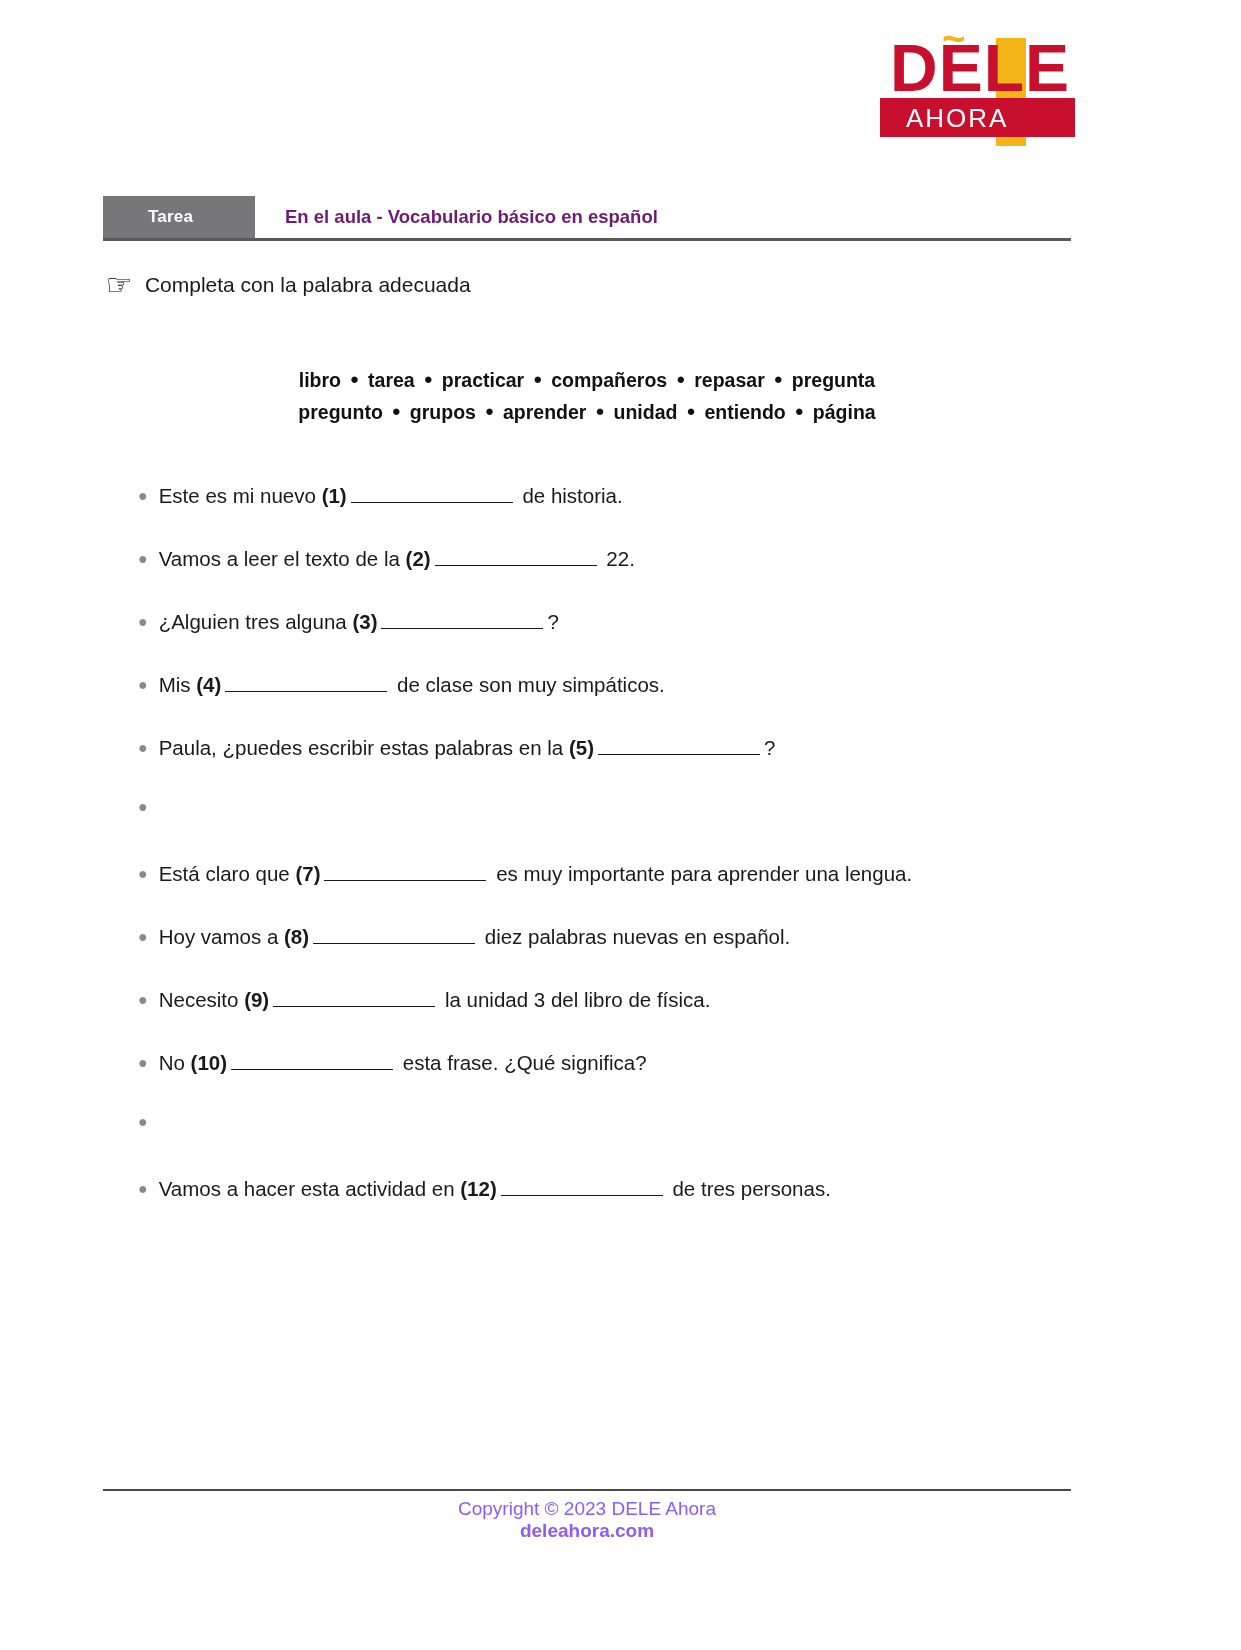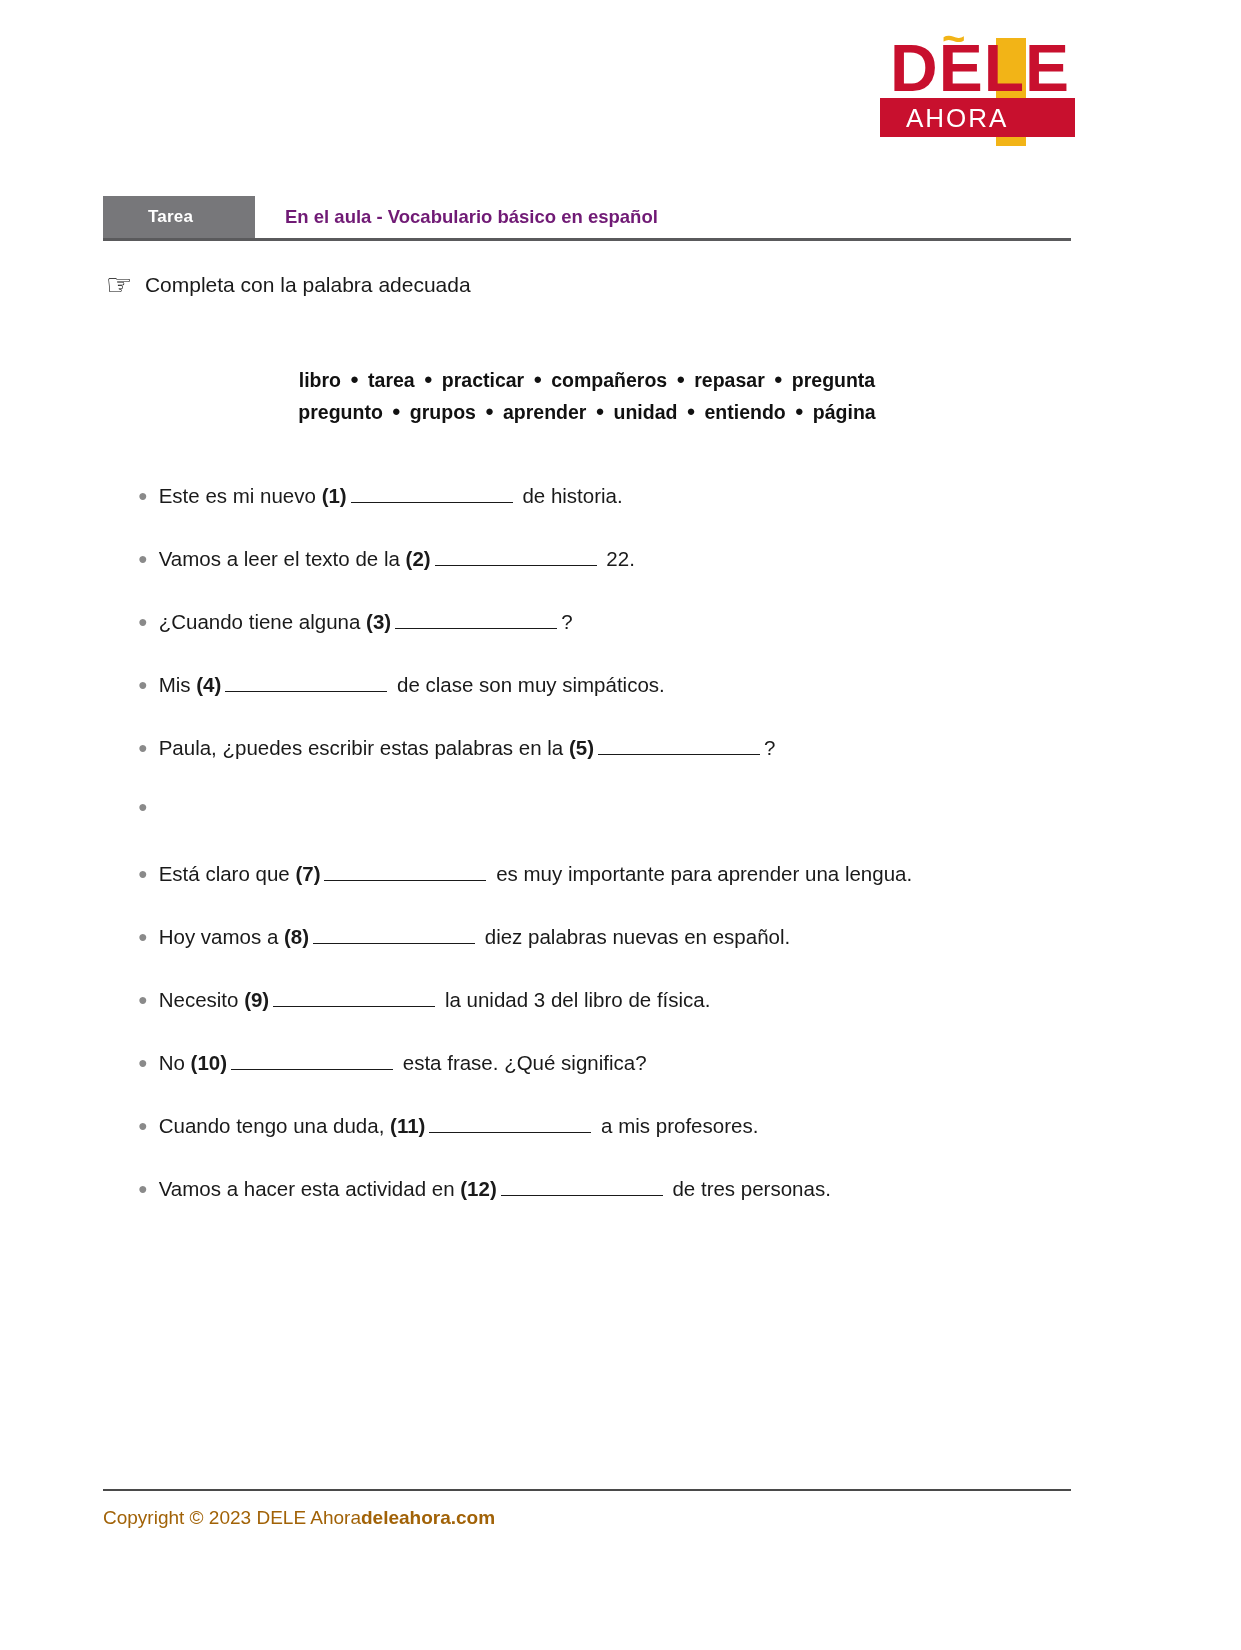--- a/index.html
+++ b/index.html
@@ -219,23 +219,24 @@
     background: #4a4a4a;
   }
   .footer {
     position: absolute;
     left: 103px;
     top: 1498px;
     width: 968px;
     height: 40px;
     display: flex;
     align-items: center;
-    justify-content: flex-start;
+    justify-content: space-between;
     font-size: 19px;
-    color: #a16207;
+    color: #8b5cf6;
+    flex-direction: column;
   }
   .footer-right { font-weight: bold; }
 </style>
 </head>
 <body>
 
 <div class="page">
 
   <div class="logo-wrap">
     <div class="logo-red-block-right"></div>
@@ -268,21 +269,21 @@
       <div class="ex-item">
         <span class="ex-bullet">●</span>
         <span class="ex-text"><span>Este es mi nuevo </span><span class="ex-num">(1)</span><span class="blank"></span><span> de historia.</span></span>
       </div>
       <div class="ex-item">
         <span class="ex-bullet">●</span>
         <span class="ex-text"><span>Vamos a leer el texto de la </span><span class="ex-num">(2)</span><span class="blank"></span><span> 22.</span></span>
       </div>
       <div class="ex-item">
         <span class="ex-bullet">●</span>
-        <span class="ex-text"><span>¿Cuando tiene alguna </span><span class="ex-num">(3)</span><span class="blank"></span><span>?</span></span>
+        <span class="ex-text"><span>¿Alguien tres alguna </span><span class="ex-num">(3)</span><span class="blank"></span><span>?</span></span>
       </div>
       <div class="ex-item">
         <span class="ex-bullet">●</span>
         <span class="ex-text"><span>Mis </span><span class="ex-num">(4)</span><span class="blank"></span><span> de clase son muy simpáticos.</span></span>
       </div>
       <div class="ex-item">
         <span class="ex-bullet">●</span>
         <span class="ex-text"><span>Paula, ¿puedes escribir estas palabras en la </span><span class="ex-num">(5)</span><span class="blank"></span><span>?</span></span>
       </div>
       <div class="ex-item">
@@ -299,21 +300,20 @@
       <div class="ex-item">
         <span class="ex-bullet">●</span>
         <span class="ex-text"><span>Necesito </span><span class="ex-num">(9)</span><span class="blank"></span><span> la unidad 3 del libro de física.</span></span>
       </div>
       <div class="ex-item">
         <span class="ex-bullet">●</span>
         <span class="ex-text"><span>No </span><span class="ex-num">(10)</span><span class="blank"></span><span> esta frase. ¿Qué significa?</span></span>
       </div>
       <div class="ex-item">
         <span class="ex-bullet">●</span>
-        <span class="ex-text"><span>Cuando tengo una duda, </span><span class="ex-num">(11)</span><span class="blank"></span><span> a mis profesores.</span></span>
       </div>
       <div class="ex-item">
         <span class="ex-bullet">●</span>
         <span class="ex-text"><span>Vamos a hacer esta actividad en </span><span class="ex-num">(12)</span><span class="blank"></span><span> de tres personas.</span></span>
       </div>
     </div>
 
   <div class="footer-rule"></div>
   <div class="footer">
     <span>Copyright © 2023 DELE Ahora</span>

